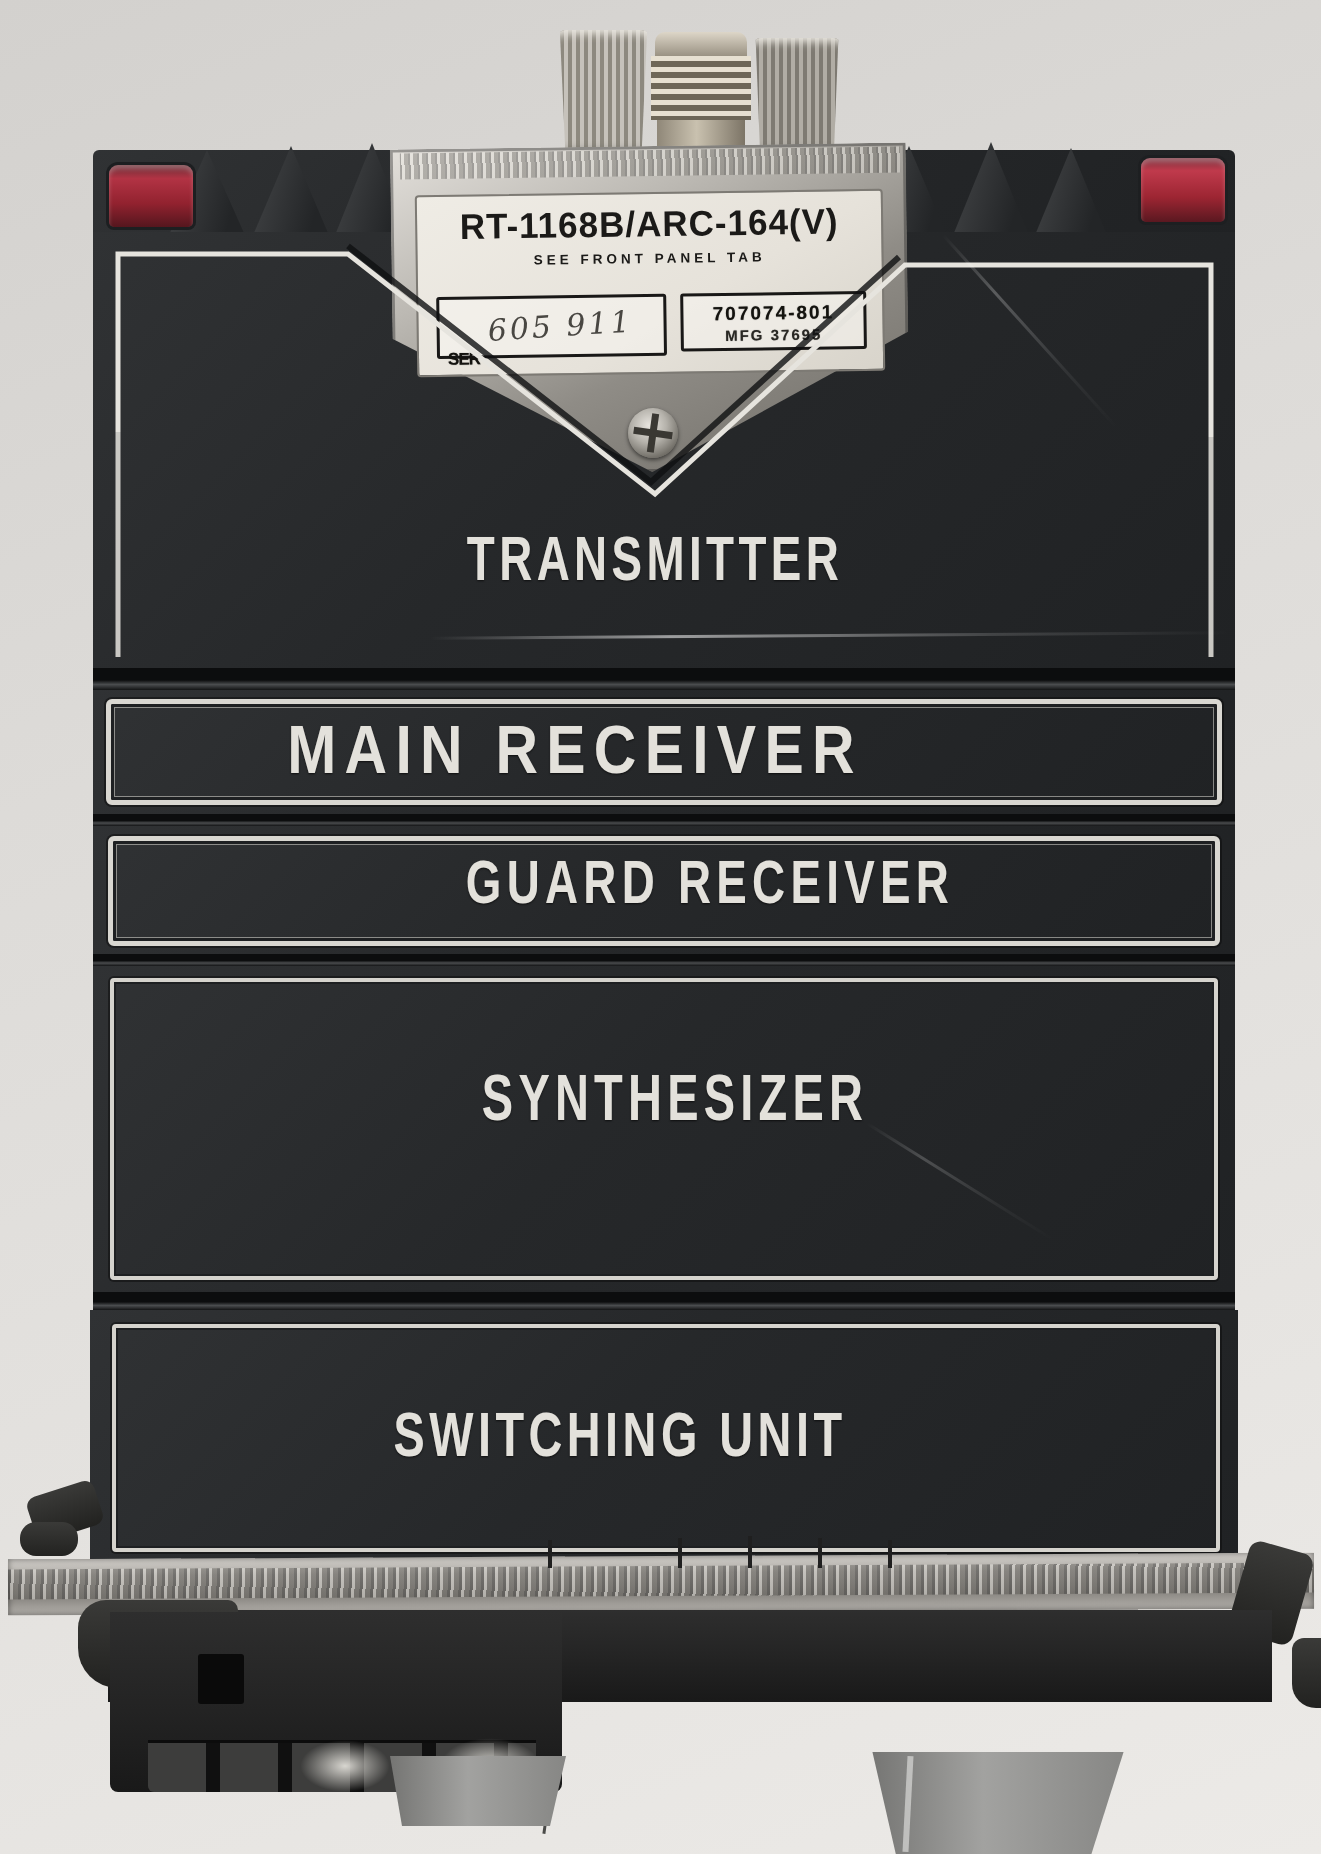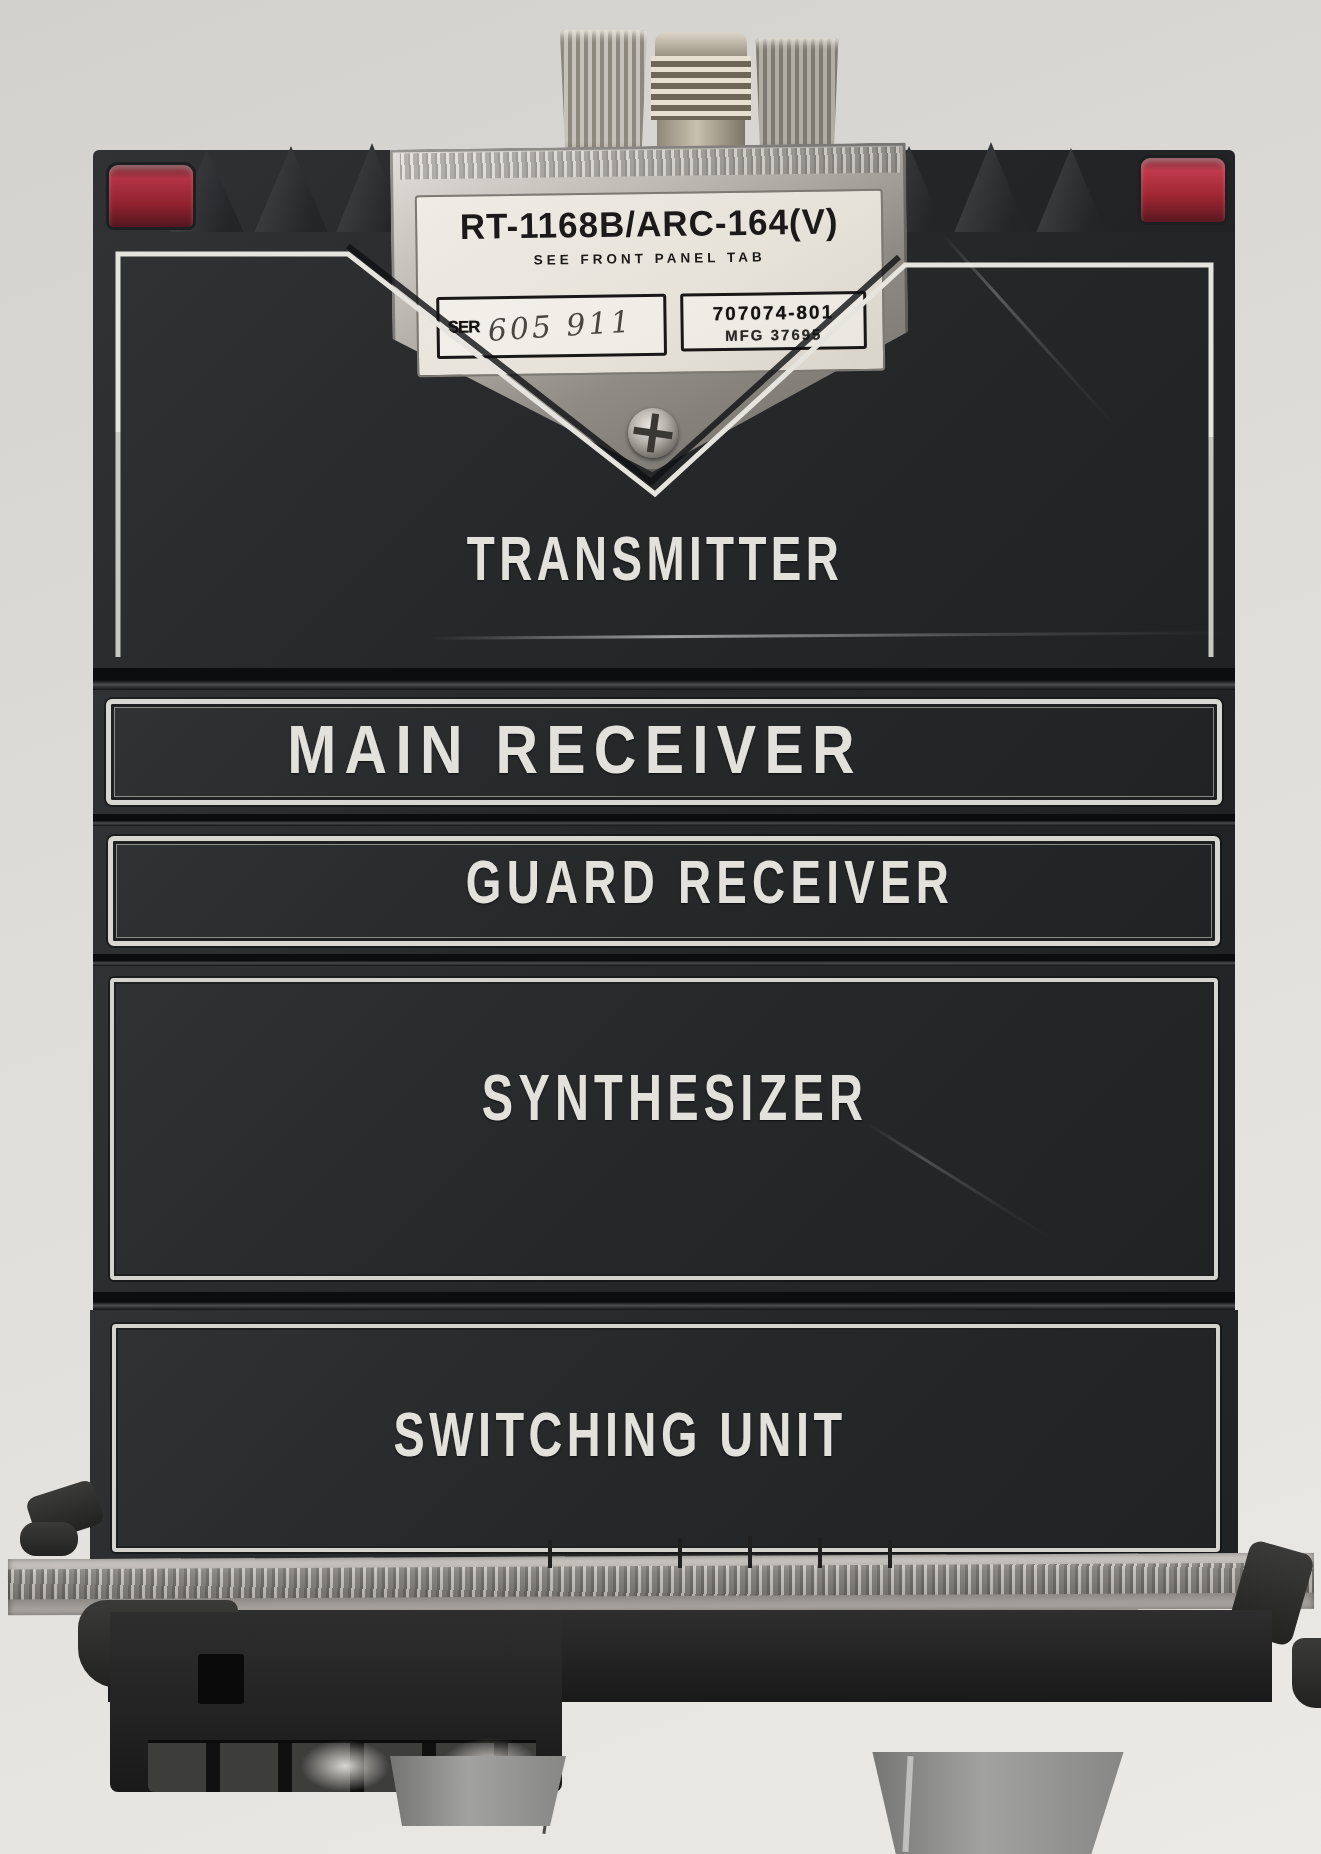--- a/index.html
+++ b/index.html
@@ -40,21 +40,21 @@
   }
   .label{
     background:linear-gradient(150deg,#efece5 0%,#e6e2da 60%,#d8d4cb 100%);
     border:2px solid #7d7a74;border-radius:4px;
     color:#1b1a18;text-align:center;
   }
   .label .model{font-size:35px;font-weight:bold;letter-spacing:1px;margin-top:10px;
     transform:scaleY(1.02);}
   .label .note{font-size:13.5px;font-weight:bold;letter-spacing:4px;margin-top:7px;}
   .lblbox{position:absolute;border:3px solid #191817;border-radius:3px;background:rgba(250,248,243,.5);}
-  .stamp{font-weight:bold;color:#14130f;text-shadow:0 0 1px rgba(0,0,0,.6);}
+  .stamp{font-weight:bold;color:#14130f;text-shadow:0 0 1px rgba(0,0,0,.6);margin-top:32px;}
   .handwrite{font-family:"DejaVu Serif",serif;font-style:italic;font-size:30px;color:#2c2a26;
     transform:rotate(-3deg);letter-spacing:3px;opacity:.85;}
   .screw{
     border-radius:50%;
     background:radial-gradient(circle at 42% 35%,#e8e5df 0%,#b5b2ab 40%,#716e67 75%,#4d4a44 100%);
     box-shadow:0 2px 4px rgba(0,0,0,.55);
   }
   .screw:before,.screw:after{content:"";position:absolute;background:#3a3833;left:50%;top:50%;}
   .screw:before{width:7px;height:78%;transform:translate(-50%,-50%) rotate(8deg);}
   .screw:after{height:7px;width:78%;transform:translate(-50%,-50%) rotate(8deg);}

